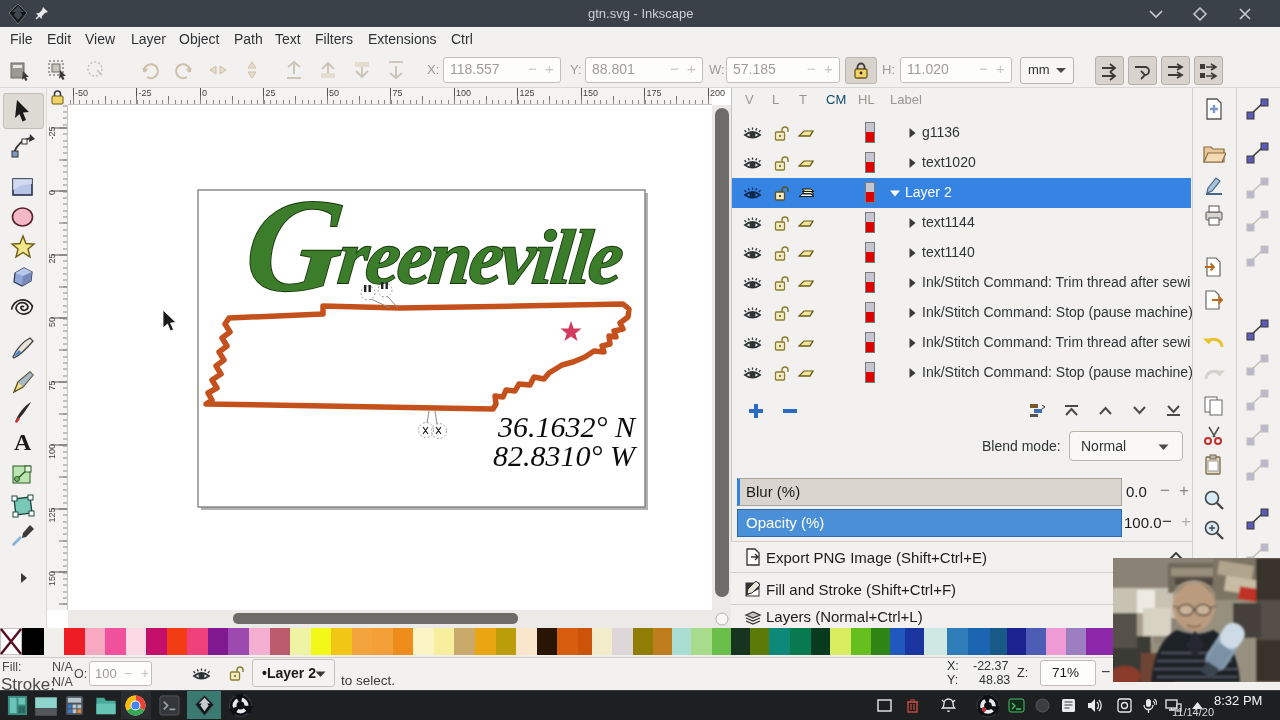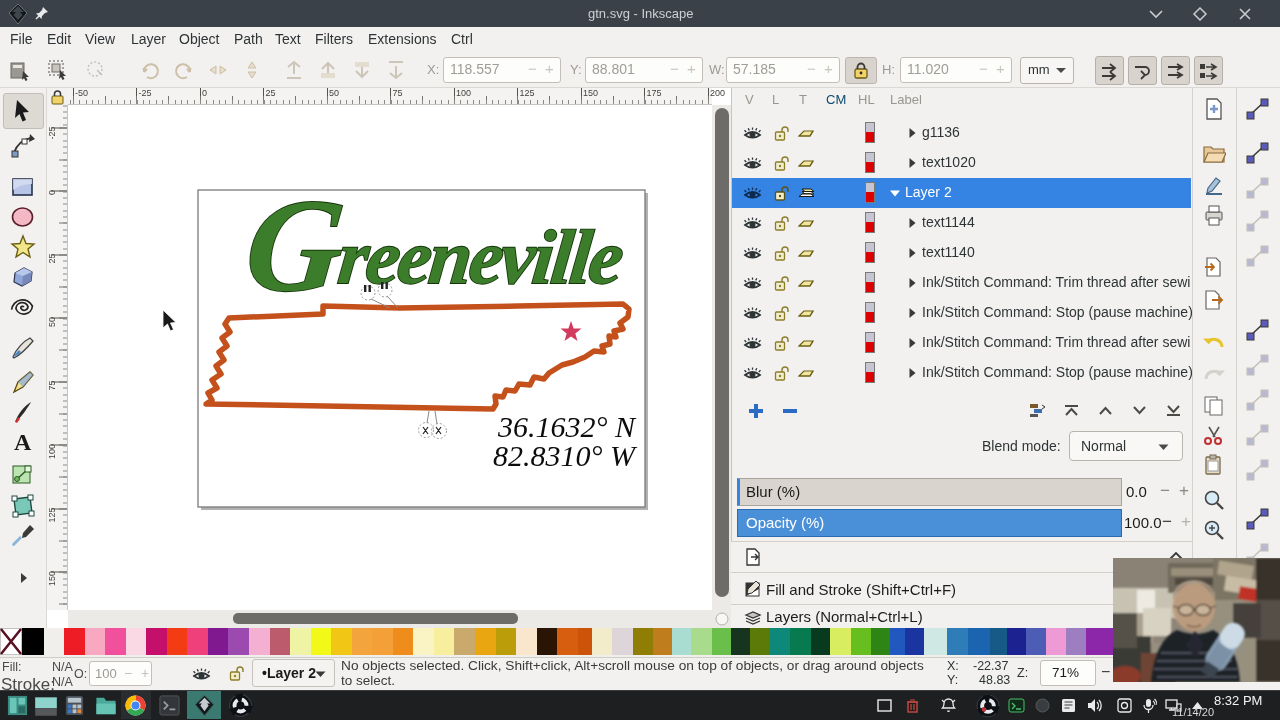--- a/index.html
+++ b/index.html
@@ -477,20 +477,21 @@
 <div class="abs" style="left:737px;top:509px;width:385px;height:28px;background:#4a90d9;border:1px solid #2a6cb4;"></div>
 <div class="abs" style="left:746px;top:514px;white-space:nowrap;color:#ffffff;font-size:15px;">Opacity (%)</div>
 <div class="abs" style="left:1124px;top:514px;white-space:nowrap;color:#1a1a1a;font-size:15px;">100.0</div>
 <div class="abs" style="left:1162px;top:512px;white-space:nowrap;color:#3a3a38;font-size:17px;">−</div>
 <div class="abs" style="left:1181px;top:512px;white-space:nowrap;color:#b5b2ac;font-size:17px;">+</div>
 <div class="abs" style="left:731px;top:541px;width:461px;height:32px;background:#f2f1ef;border-top:1px solid #d2cfc9;border-bottom:1px solid #d2cfc9;"></div>
 <svg class="abs" style="left:744px;top:547px" width="18" height="20" viewBox="0 0 18 20">
       <path d="M3 2 h8 l4 4 v12 h-12Z" fill="#fff" stroke="#333" stroke-width="1.3"></path>
       <path d="M7 10 h7 m-3 -3 l3 3 -3 3" stroke="#333" stroke-width="1.4" fill="none"></path>
     </svg>
+<div class="abs" style="left:766px;top:549px;white-space:nowrap;color:#1c1c1c;font-size:15px;">Export PNG Image (Shift+Ctrl+E)</div>
 <svg class="abs" style="left:1168px;top:551px" width="16" height="10">
       <path d="M1 9 L8 2 L15 9" fill="none" stroke="#3a3a38" stroke-width="1.8"></path>
     </svg>
 <div class="abs" style="left:731px;top:573px;width:461px;height:32px;background:#f2f1ef;border-bottom:1px solid #d2cfc9;"></div>
 <svg class="abs" style="left:744px;top:579px" width="18" height="20" viewBox="0 0 18 20">
       <rect x="2" y="4" width="13" height="13" fill="#fff" stroke="#333"></rect>
       <path d="M2 4 h13 v6 l-13 7Z" fill="#333"></path>
       <path d="M12 2 l4 4 -8 8 -5 1 1 -5Z" fill="#e8e4da" stroke="#333"></path>
     </svg>
 <div class="abs" style="left:766px;top:581px;white-space:nowrap;color:#1c1c1c;font-size:15px;">Fill and Stroke (Shift+Ctrl+F)</div>
@@ -694,21 +695,20 @@
 <svg class="abs" style="left:228px;top:665px" width="16" height="17" viewBox="0 0 16 17">
       <rect x="2.5" y="7" width="9" height="8" rx="1" fill="#f4edca" stroke="#8a7e2a" stroke-width="1.3"></rect>
       <path d="M9 7 V5 a3 3 0 0 1 6 0 V7" fill="none" stroke="#8a7e2a" stroke-width="1.4"></path>
       <circle cx="7" cy="11" r="1.2" fill="#8a7e2a"></circle>
     </svg>
 <div class="abs" style="left:252px;top:659px;width:83px;height:28px;background:#f4f3f1;border:1px solid #c6c2bc;border-radius:3px;"></div>
 <div class="abs" style="left:262px;top:665px;white-space:nowrap;color:#1a1a1a;font-size:14px;font-weight:bold;">•Layer 2</div>
 <svg class="abs" style="left:315px;top:671px" width="11" height="7">
       <path d="M0.5 0.5 L5.5 6 L10.5 0.5Z" fill="#3a3a38"></path>
     </svg>
-<div class="abs" style="left:341px;top:658px;white-space:nowrap;color:#3a3a38;font-size:13.7px;">No objects selected. Click, Shift+click, Alt+scroll mouse on top of objects, or drag around objects</div>
 <div class="abs" style="left:341px;top:673px;white-space:nowrap;color:#3a3a38;font-size:13.5px;">to select.</div>
 <div class="abs" style="left:947px;top:659px;white-space:nowrap;color:#2e3436;font-size:12.5px;">X:</div>
 <div class="abs" style="left:973px;top:659px;white-space:nowrap;color:#2e3436;font-size:12.5px;">-22.37</div>
 <div class="abs" style="left:947px;top:673px;white-space:nowrap;color:#2e3436;font-size:12.5px;">Y:</div>
 <div class="abs" style="left:979px;top:673px;white-space:nowrap;color:#2e3436;font-size:12.5px;">48.83</div>
 <div class="abs" style="left:1017px;top:666px;white-space:nowrap;color:#2e3436;font-size:12.5px;">Z:</div>
 <div class="abs" style="left:1040px;top:660px;width:56px;height:26px;background:#fdfdfc;border:1px solid #c3bfb8;border-radius:3px;"></div>
 <div class="abs" style="left:1052px;top:665px;white-space:nowrap;color:#1a1a1a;font-size:13.5px;">71%</div>
 <div class="abs" style="left:1101px;top:663px;white-space:nowrap;color:#3a3a38;font-size:16px;">−</div>
 <div class="abs" style="left:0px;top:690px;width:1280px;height:30px;background:#1d1f21;border-top:1px solid #3a3d3f;"></div>

